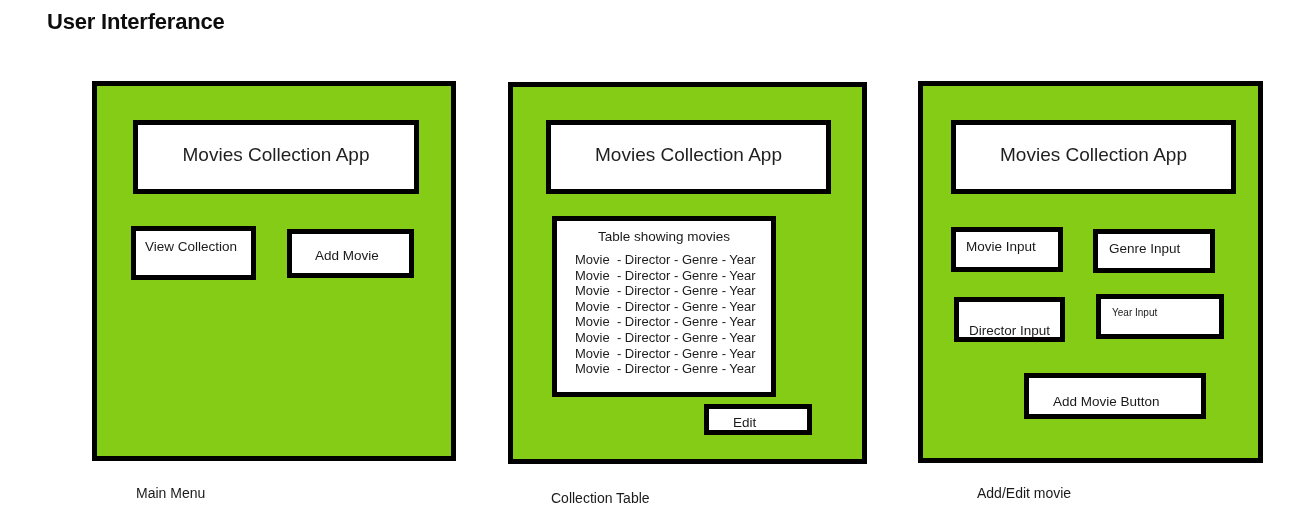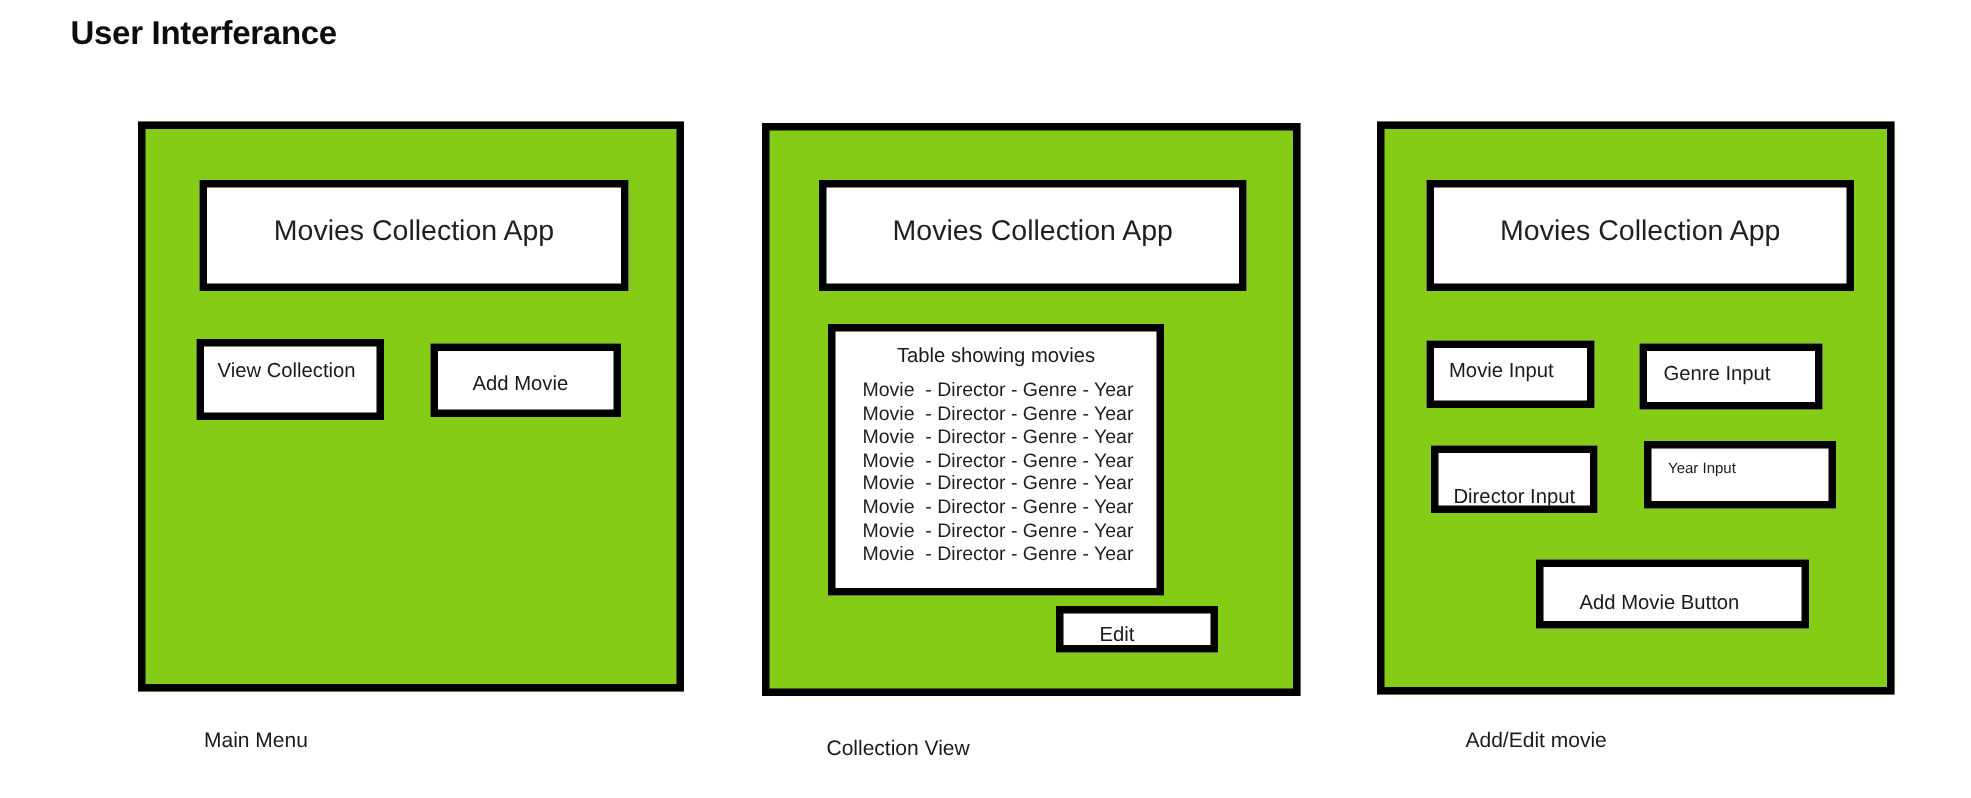--- a/index.html
+++ b/index.html
@@ -199,14 +199,14 @@
     <span class="lbl">Year Input</span>
   </div>
 
   <div class="wbox" id="btn-add-movie-submit">
     <span class="lbl">Add Movie Button</span>
   </div>
 
 </div>
 
 <div class="caption" id="caption-main">Main Menu</div>
-<div class="caption" id="caption-collection">Collection View</div>
+<div class="caption" id="caption-collection">Collection Table</div>
 <div class="caption" id="caption-add">Add/Edit movie</div>
 
 </body></html>

